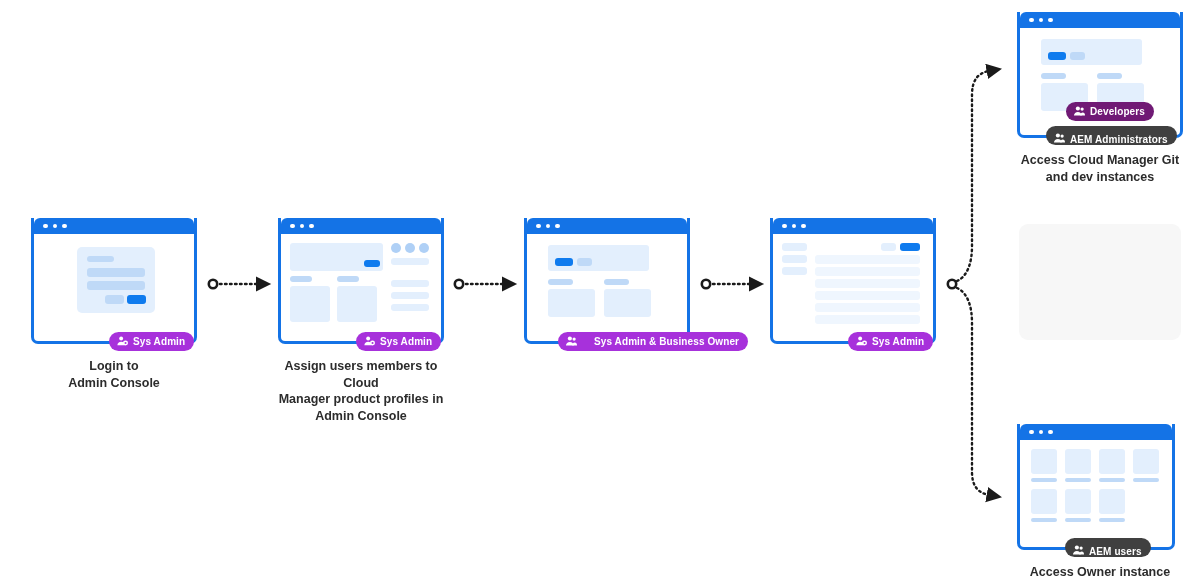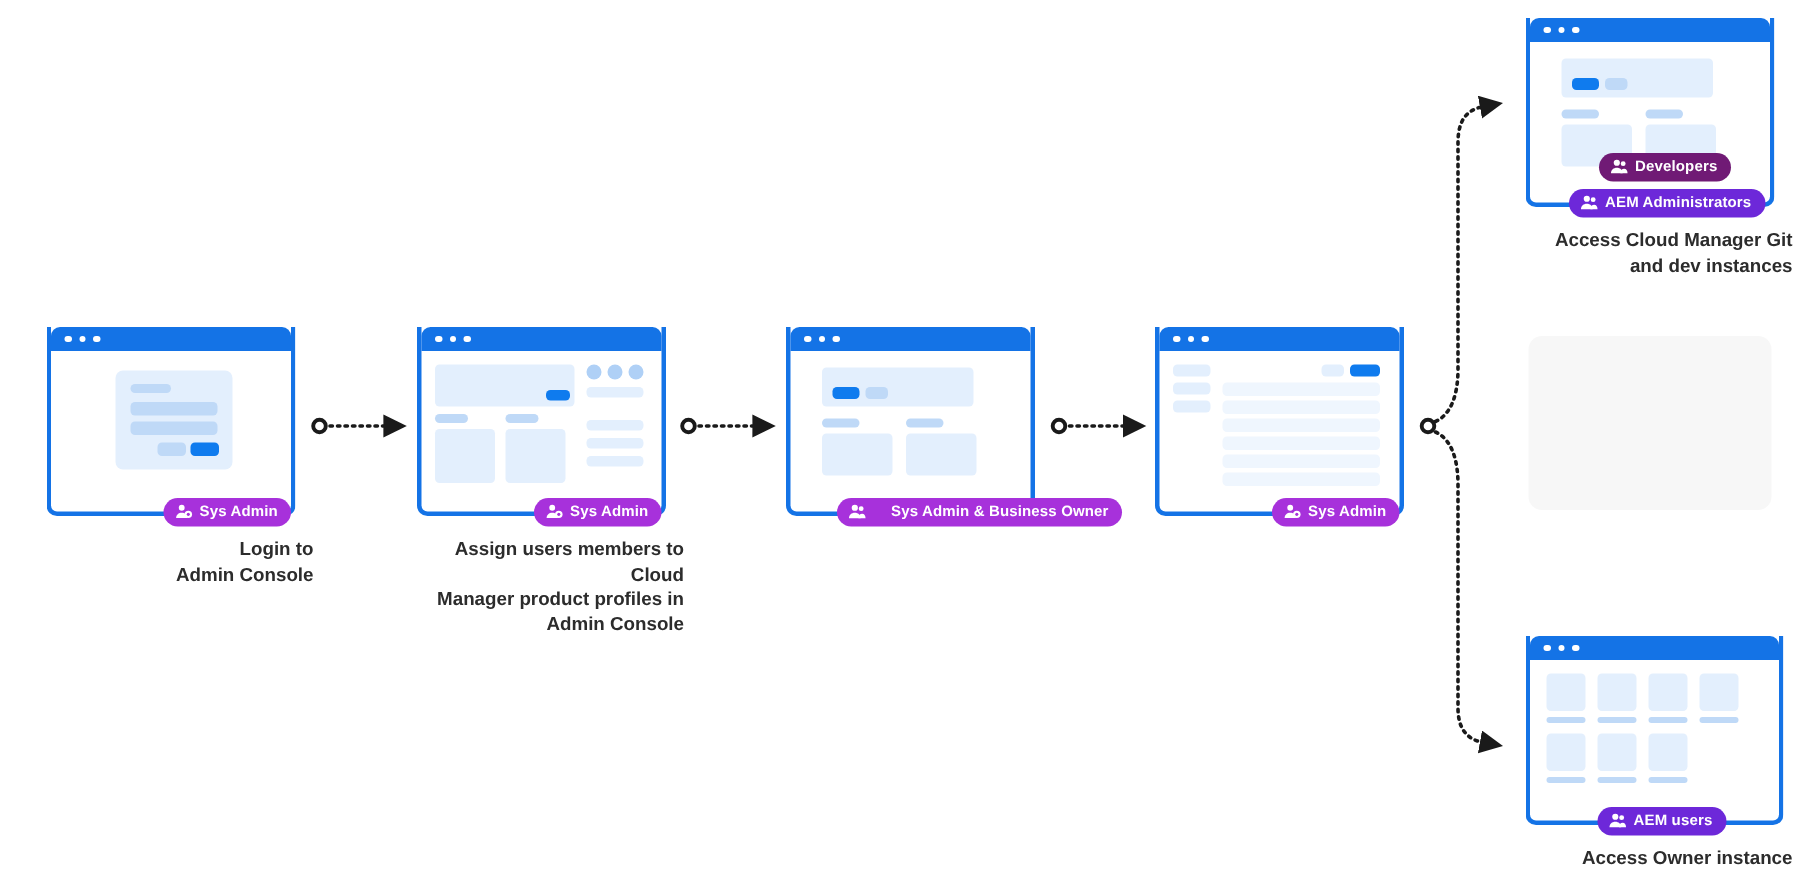--- a/index.html
+++ b/index.html
@@ -93,27 +93,27 @@
     color: #ffffff;
     font-size: 10px;
     font-weight: 700;
     white-space: nowrap;
     letter-spacing: 0.1px;
     line-height: 1;
     box-sizing: border-box;
   }
   .badge.purple { background: #A731DB; margin-left: 32px; }
   .badge.blue   { background: #701a75; }
-  .badge.green  { background: #6d28d9; }
+  .badge.green  { background: #404040; align-items: flex-end; }
   .badge svg { display: block; }
 
   
   .caption {
     position: absolute;
-    text-align: right;
+    text-align: center;
     font-size: 12.5px;
     font-weight: 700;
     line-height: 16.5px;
     color: #2c2c2c;
     white-space: pre-line;
   }
 
   
   .placeholder-panel {
     position: absolute;
@@ -321,21 +321,21 @@
           <circle cx="16.8" cy="7.6" r="3" fill="#fff"></circle>
           <path d="M13.4 19.5c0-3.4 2-5.6 4.6-5.6s4.2 2.2 4.2 5.6z" fill="#fff"></path>
         </svg>
         <span>AEM Administrators</span>
       </div>
     </div>
     <div class="caption" style="left:-12px; top:140px; width:190px;">Access Cloud Manager Git
 and dev instances</div>
   </div>
 
-  <div class="node" style="left:1017px; top:424px; width:172px;">
+  <div class="node" style="left:1017px; top:424px; width:158px;">
     <div class="card" style="height:126px;">
       <div class="card-titlebar">
         <span class="dot"></span>
         <span class="dot"></span>
         <span class="dot"></span>
       </div>
       <div class="card-body">
         <div class="sk" style="left:11px; top:9px; width:26px; height:25px;"></div>
         <div class="sk" style="left:45px; top:9px; width:26px; height:25px;"></div>
         <div class="sk" style="left:79px; top:9px; width:26px; height:25px;"></div>

